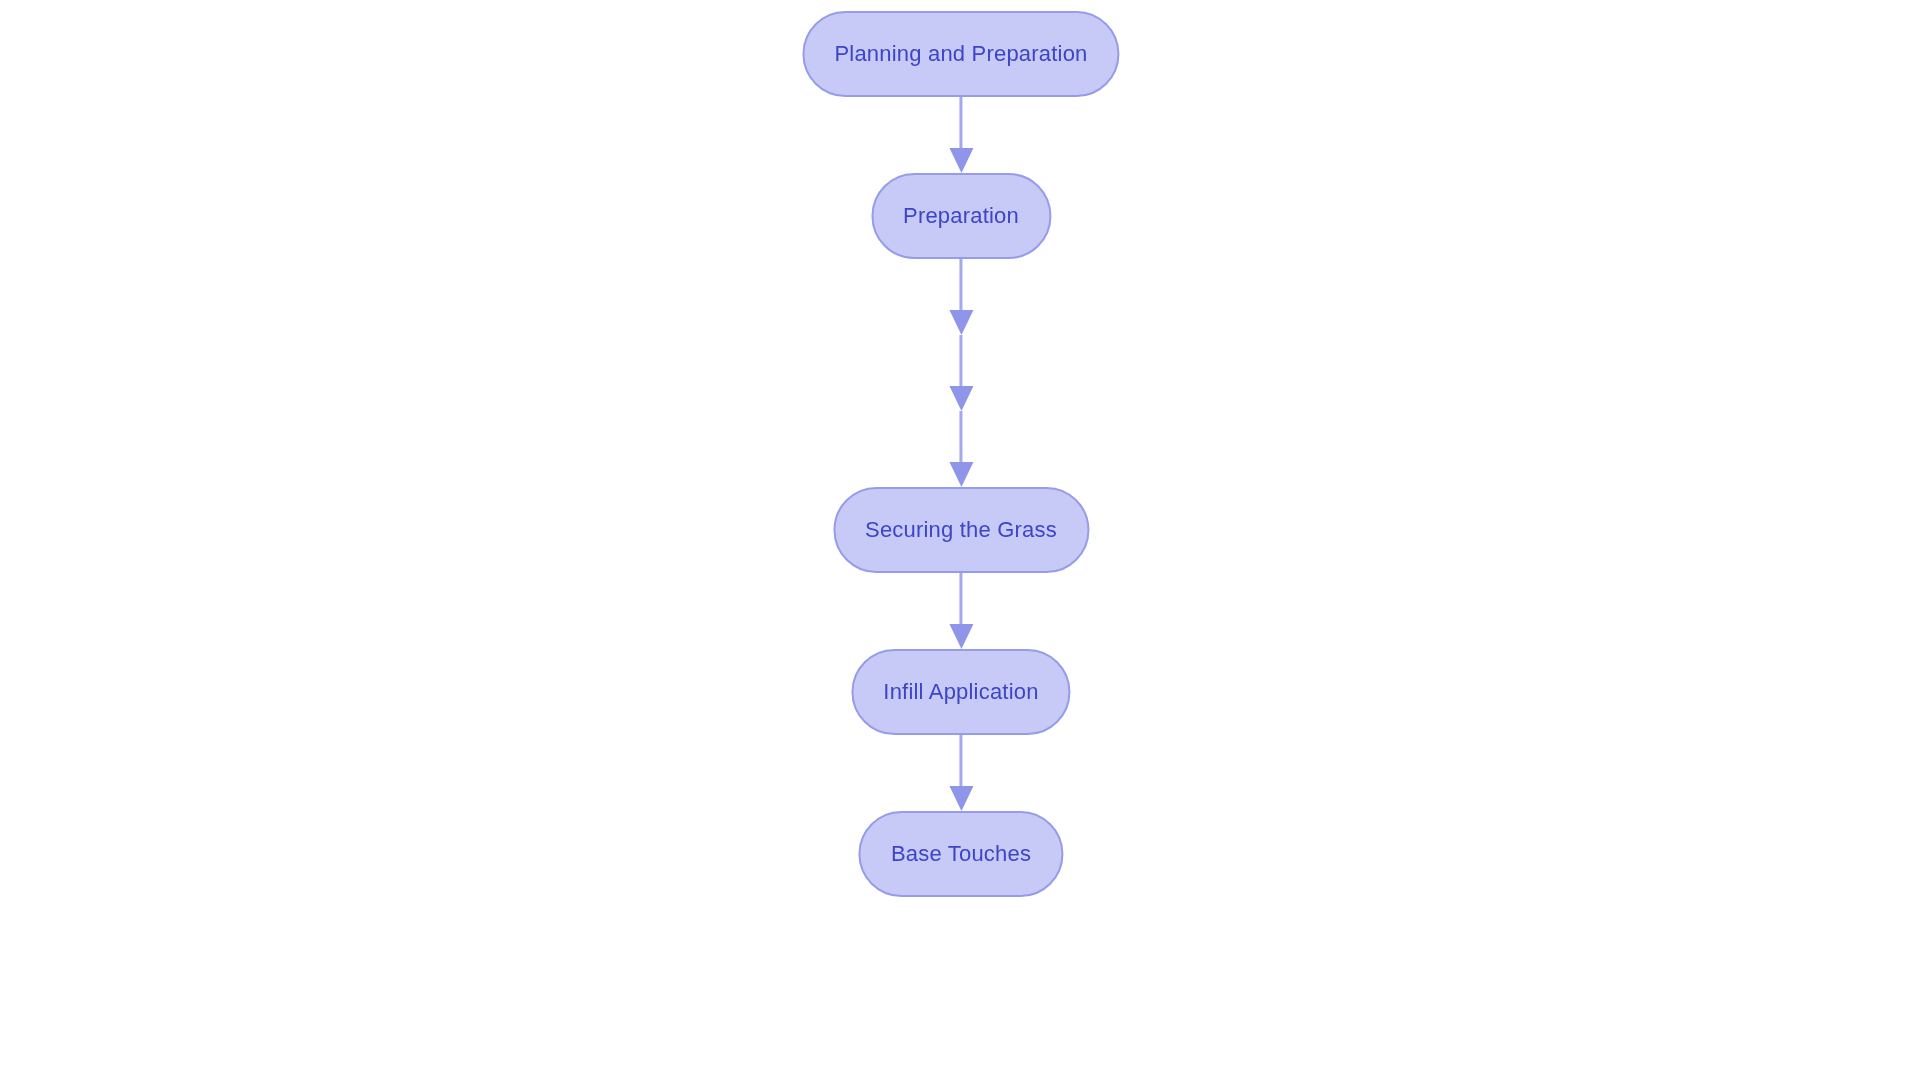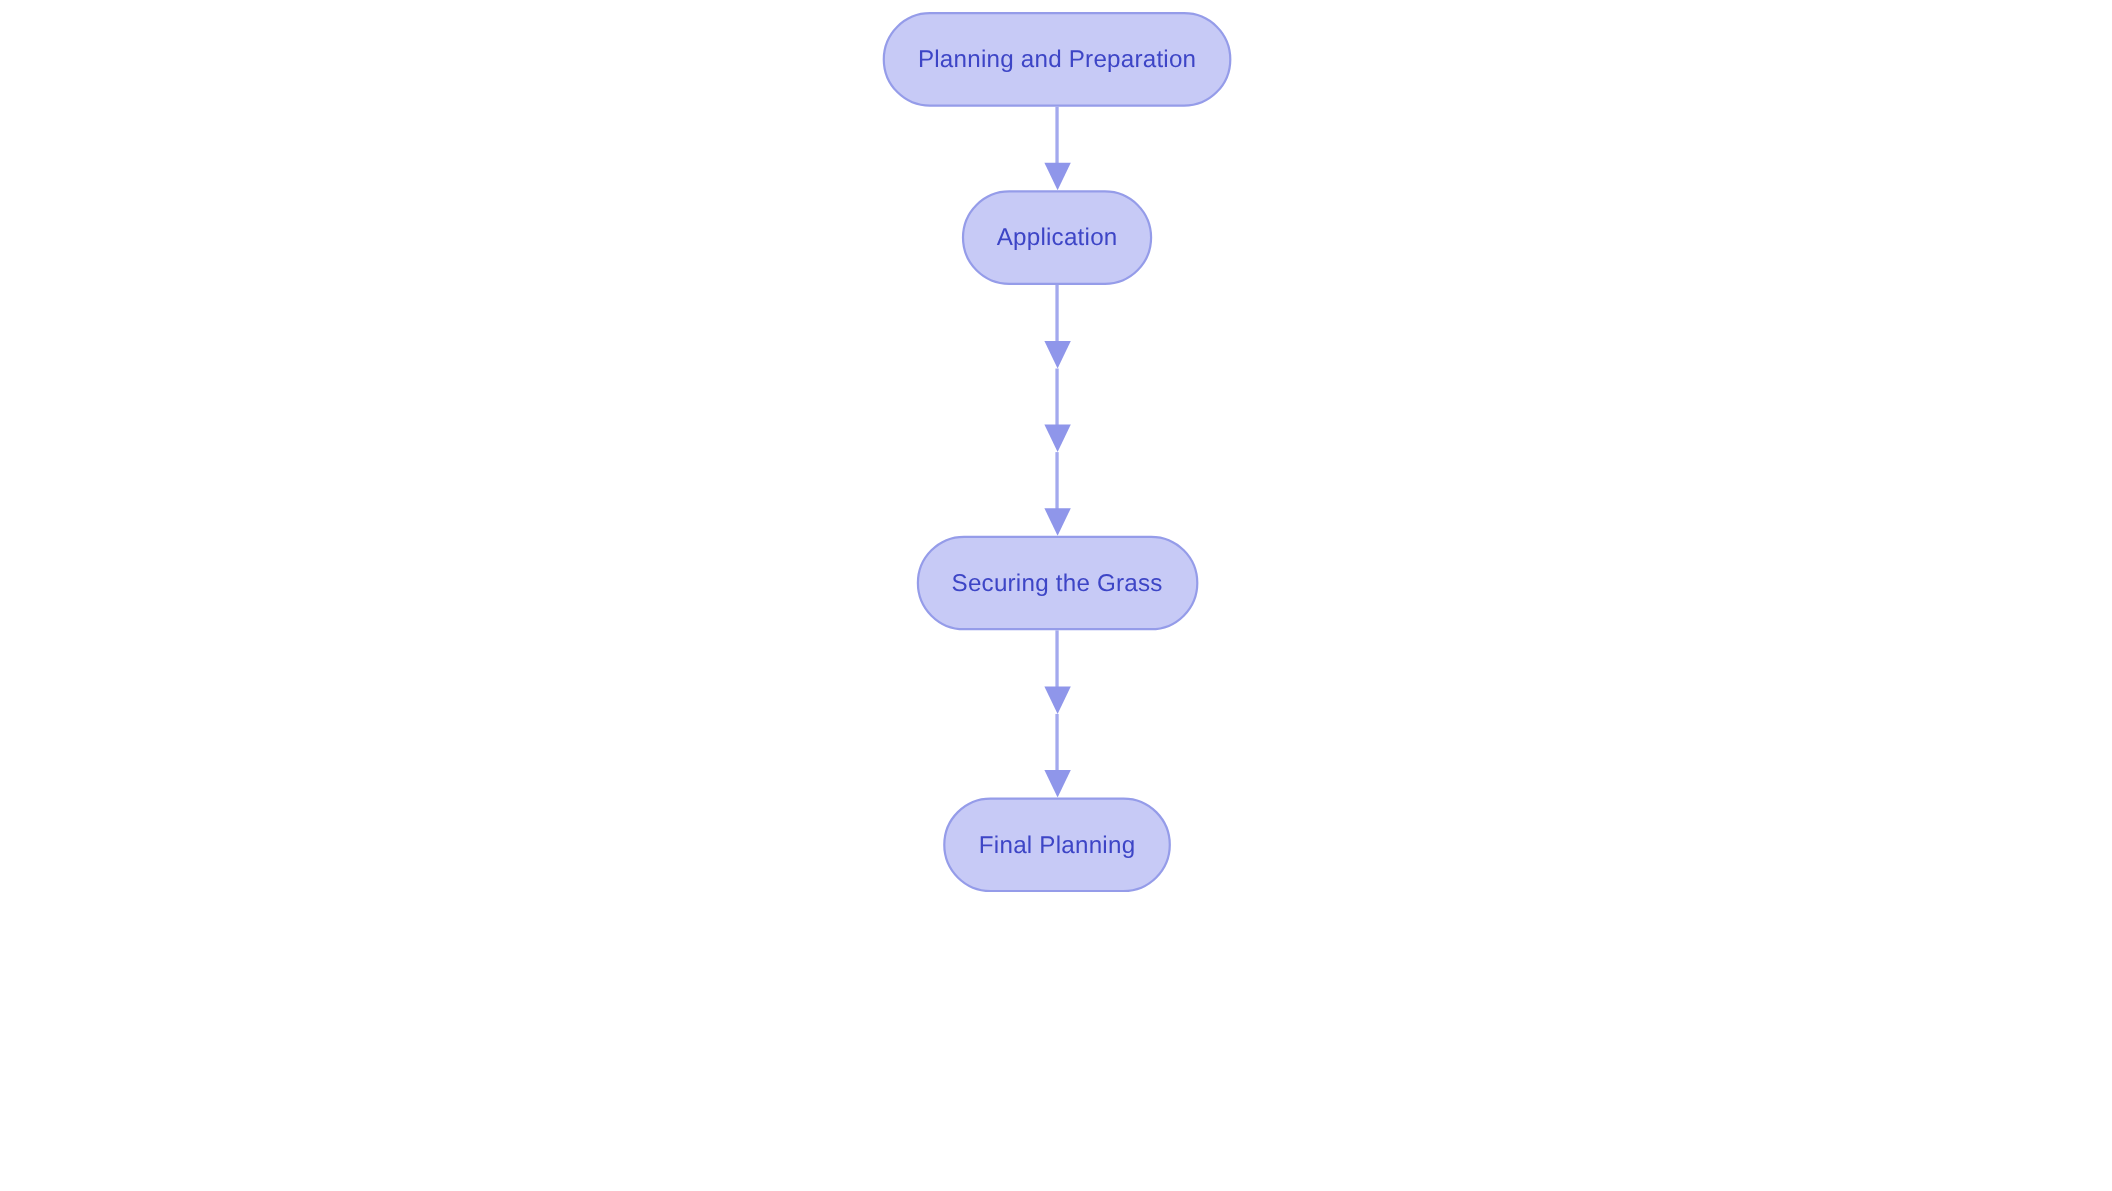--- a/index.html
+++ b/index.html
@@ -78,21 +78,21 @@
   <div class="flow-node">
     <span class="flow-node-label">Planning and Preparation</span>
   </div>
 
   <div class="flow-arrow">
     <div class="flow-arrow-line"></div>
     <div class="flow-arrow-head"></div>
   </div>
 
   <div class="flow-node">
-    <span class="flow-node-label">Application</span>
+    <span class="flow-node-label">Preparation</span>
   </div>
 
   <div class="flow-arrow">
     <div class="flow-arrow-line"></div>
     <div class="flow-arrow-head"></div>
   </div>
 
 
   <div class="flow-arrow">
     <div class="flow-arrow-line"></div>
@@ -107,23 +107,26 @@
 
   <div class="flow-node">
     <span class="flow-node-label">Securing the Grass</span>
   </div>
 
   <div class="flow-arrow">
     <div class="flow-arrow-line"></div>
     <div class="flow-arrow-head"></div>
   </div>
 
+  <div class="flow-node">
+    <span class="flow-node-label">Infill Application</span>
+  </div>
 
   <div class="flow-arrow">
     <div class="flow-arrow-line"></div>
     <div class="flow-arrow-head"></div>
   </div>
 
   <div class="flow-node">
-    <span class="flow-node-label">Final Planning</span>
+    <span class="flow-node-label">Base Touches</span>
   </div>
 </div>
 </div>
 
 </body></html>

